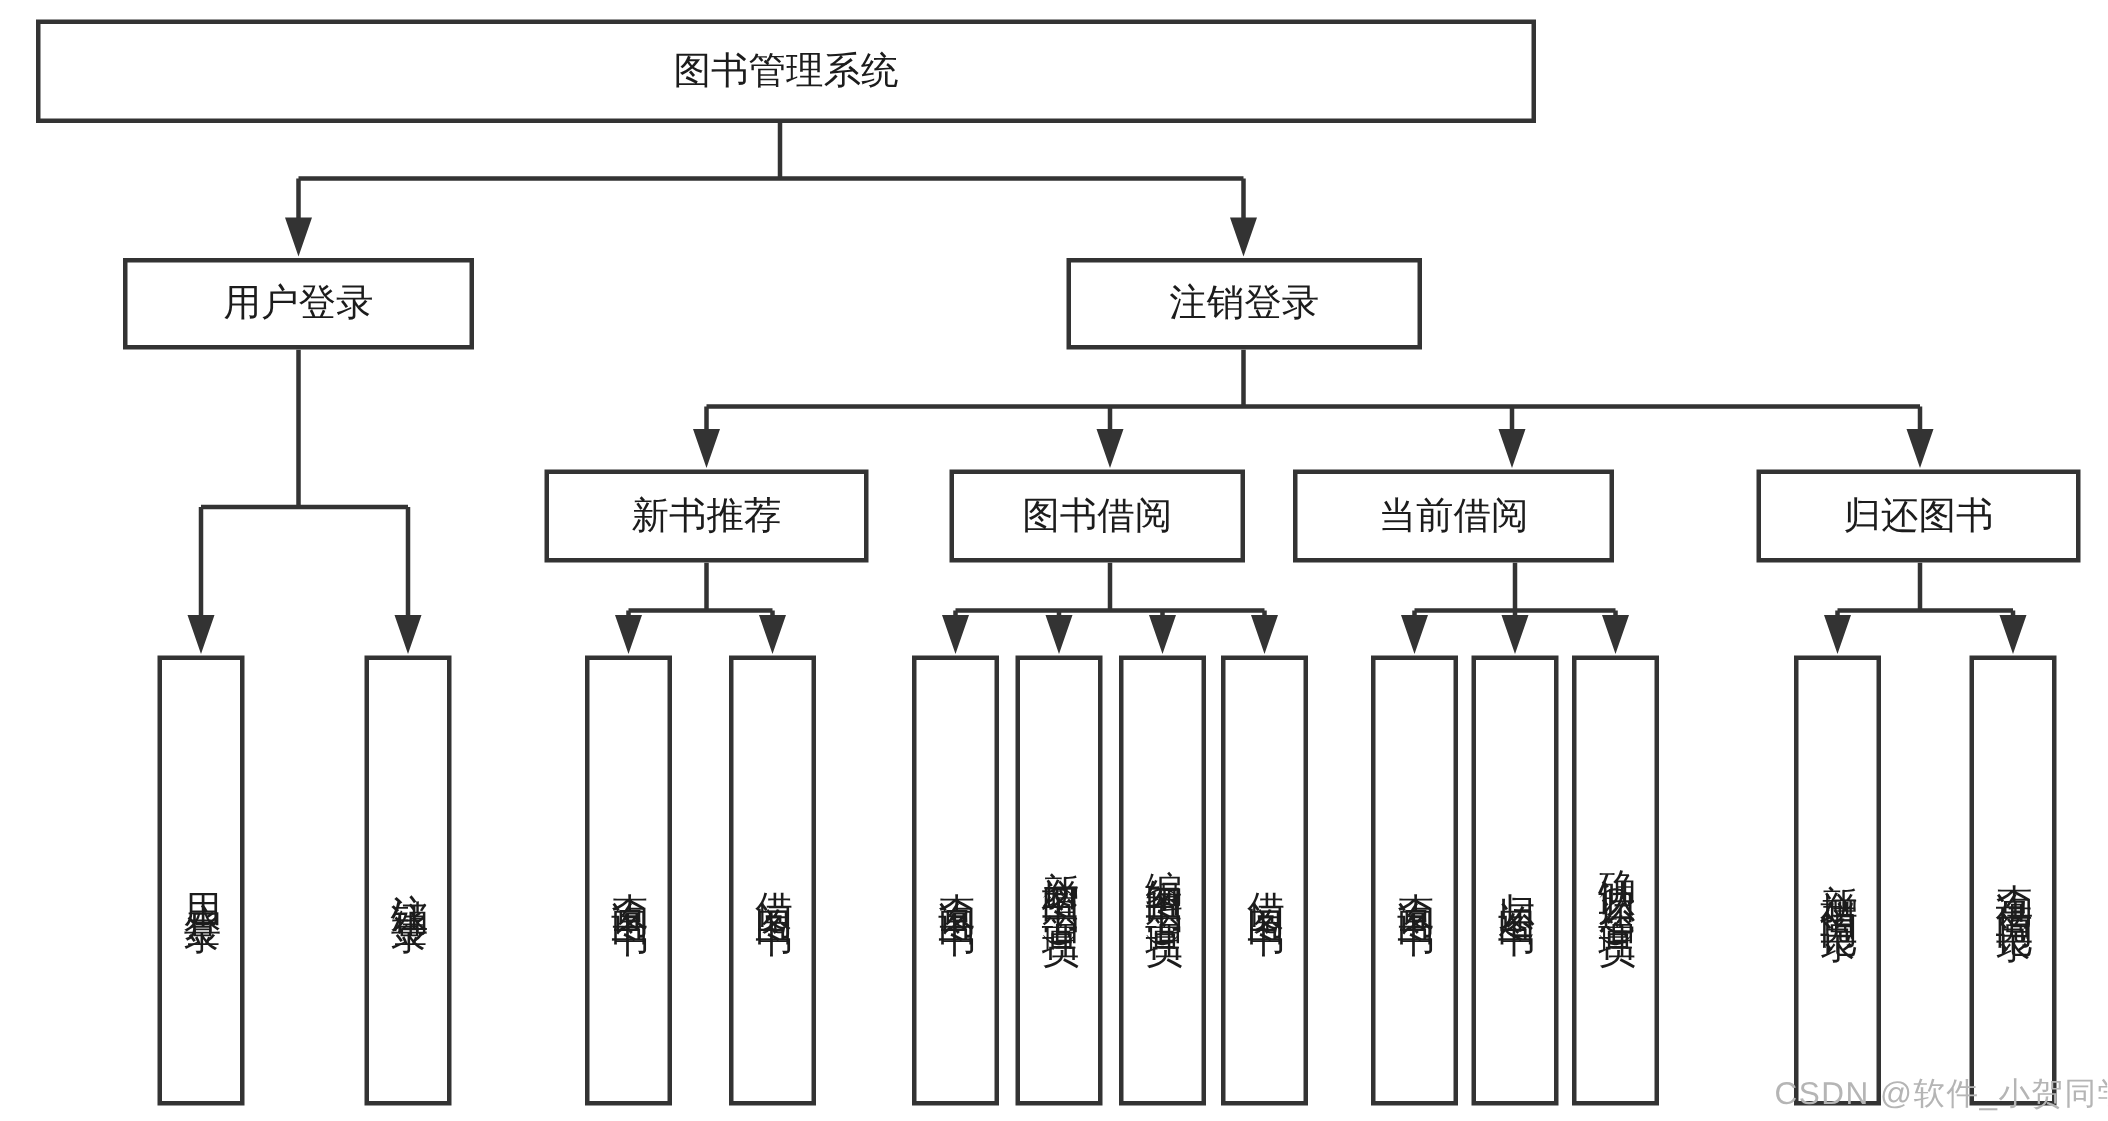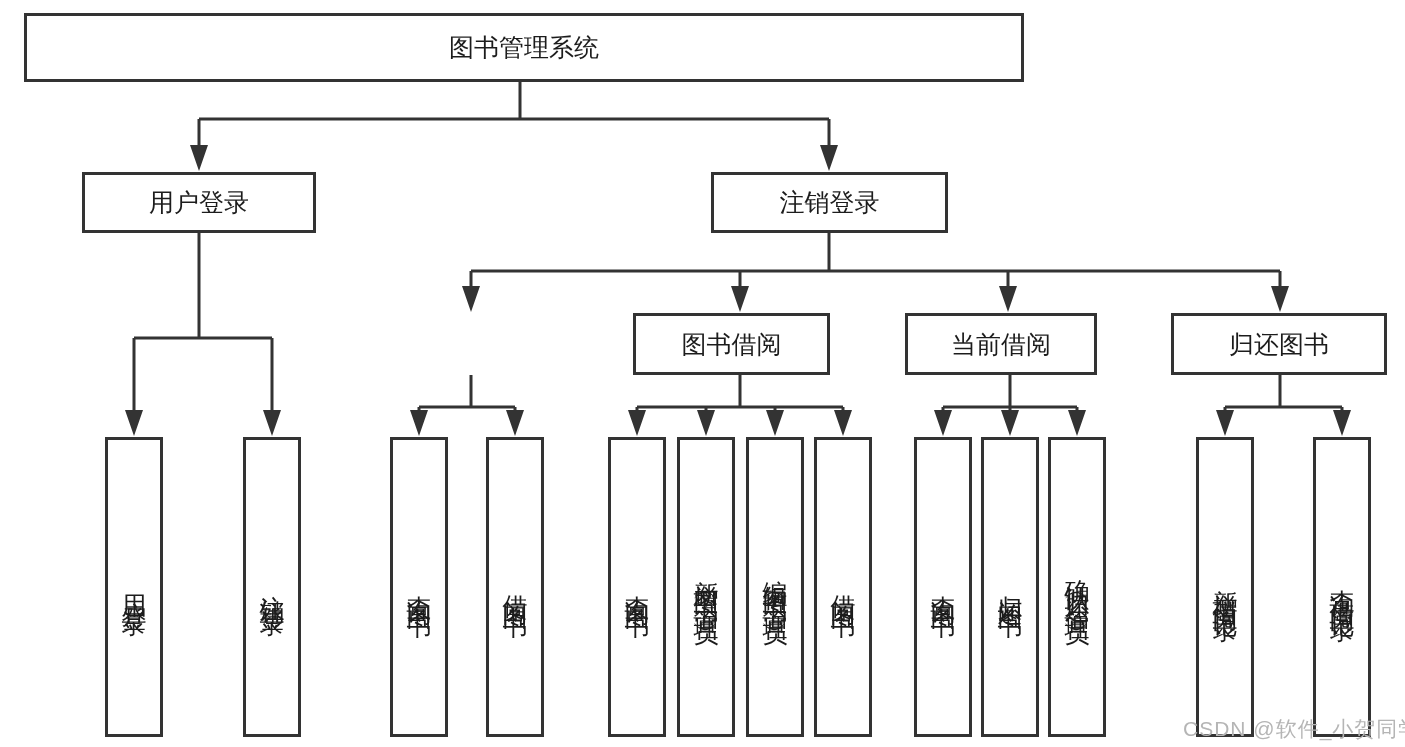--- a/index.html
+++ b/index.html
@@ -97,22 +97,23 @@
       <path class="wire" d="M1280,375 V408 M1225,407 H1342 M1225,407 V428 M1342,407 V428"></path>
       <path class="arr" d="M1225,436 l-9,-26 h18 Z M1342,436 l-9,-26 h18 Z"></path>
     </g>
   </svg>
 
   <div class="box h" style="left:24px;top:13px;width:1000px;height:69px;">图书管理系统</div>
 
   <div class="box h" style="left:82px;top:172px;width:234px;height:61px;">用户登录</div>
   <div class="box h" style="left:711px;top:172px;width:237px;height:61px;">注销登录</div>
 
+  <div class="box h" style="left:363px;top:313px;width:216px;height:62px;">新书推荐</div>
   <div class="box h" style="left:633px;top:313px;width:197px;height:62px;">图书借阅</div>
-  <div class="box h" style="left:905px;top:313px;width:192px;height:62px;">当前借阅</div>
+  <div class="box h" style="left:862px;top:313px;width:214px;height:62px;">当前借阅</div>
   <div class="box h" style="left:1171px;top:313px;width:216px;height:62px;">归还图书</div>
 
   <div class="box v" style="left:105px;top:437px;width:58px;height:300px;">用户登录</div>
   <div class="box v" style="left:243px;top:437px;width:58px;height:300px;">注销登录</div>
 
   <div class="box v" style="left:390px;top:437px;width:58px;height:300px;">查询图书</div>
   <div class="box v" style="left:486px;top:437px;width:58px;height:300px;">借阅图书</div>
 
   <div class="box v" style="left:608px;top:437px;width:58px;height:300px;">查询图书</div>
   <div class="box v" style="left:677px;top:437px;width:58px;height:300px;">新增图书（管理员）</div>

